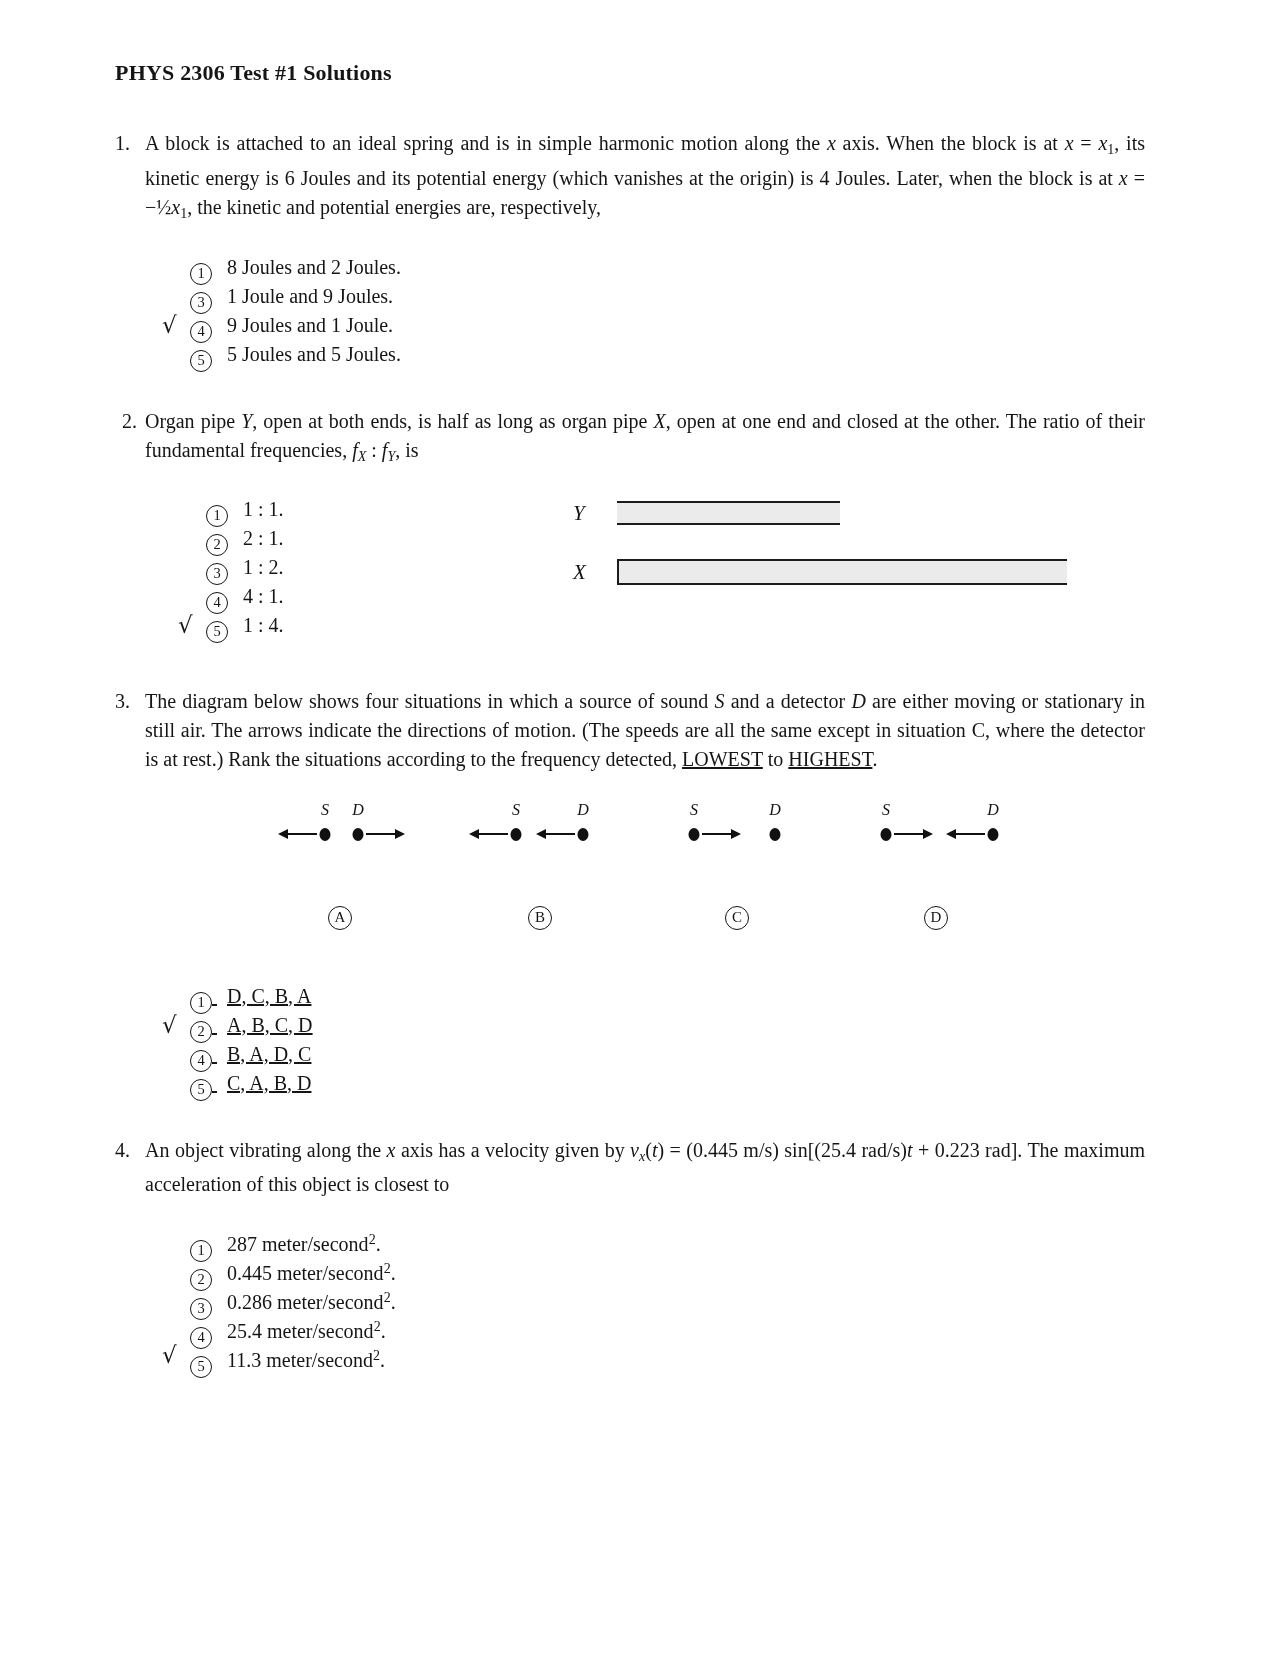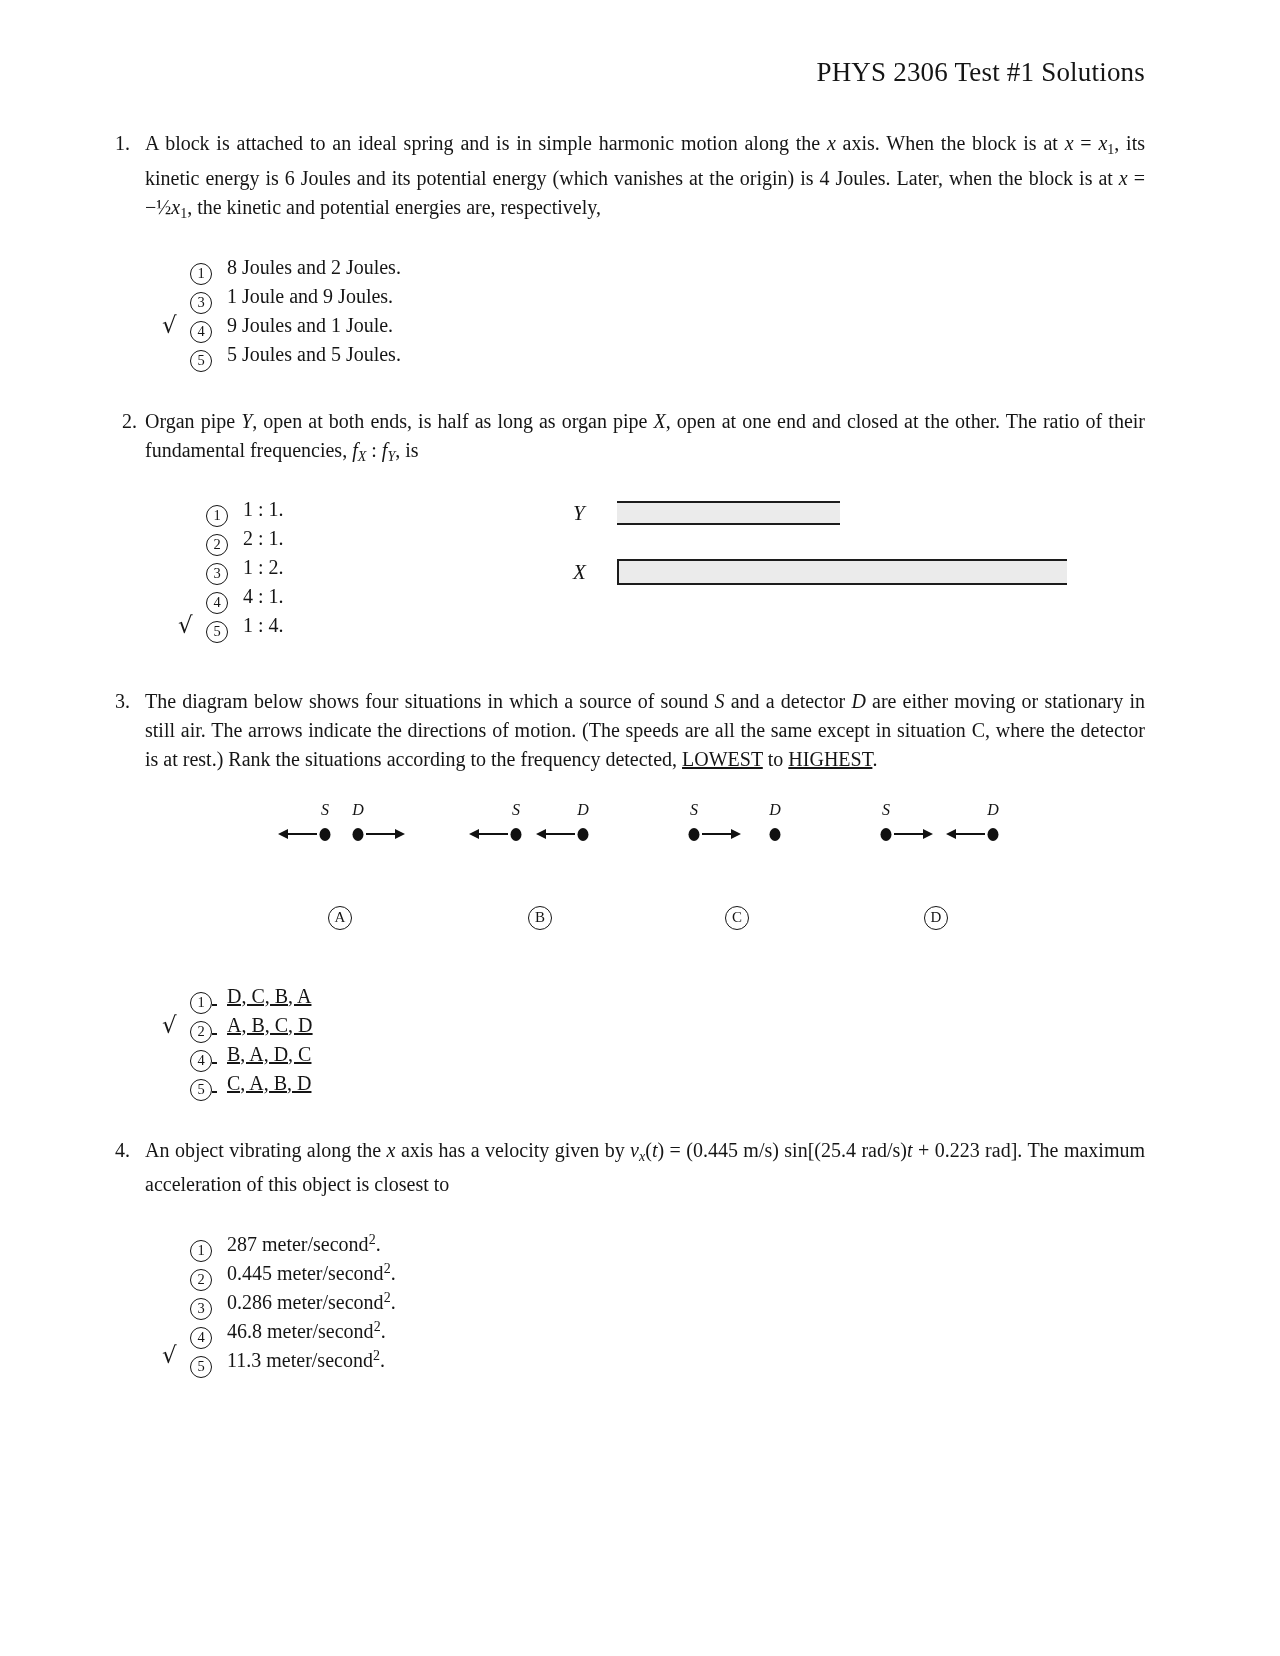--- a/index.html
+++ b/index.html
@@ -4,21 +4,21 @@
 <style>
   html,body{margin:0;padding:0;}
   body{
     width:1280px;height:1656px;overflow:hidden;background:#ffffff;color:#151515;
     font-family:"Liberation Serif","DejaVu Serif",serif;
     font-size:20px;line-height:29px;
   }
   .page{position:relative;width:1280px;height:1656px;}
   .content{padding:58px 135px 0 115px;}
   h1.title{
-    font-size:27px;font-weight:normal;text-align:right;
+    font-size:22px;font-weight:bold;text-align:left;
     margin:0 0 42px 0;letter-spacing:.2px;
   }
   .question{display:flex;margin:0;}
   .qnum{width:30px;flex:0 0 30px;text-align:left;}
   .qnum.indent{padding-left:7px;box-sizing:border-box;}
   .qtext{flex:1;text-align:justify;}
   
   .seg-n{}
   .seg-i{font-style:italic;}
   .seg-u{text-decoration:underline;}
@@ -241,21 +241,21 @@
           <span class="olabel"><span class="seg-n">0.445 meter/second</span><span class="seg-sup">2</span><span class="seg-n">.</span></span>
         </li>
         <li>
           <span class="check"></span>
           <span class="onum">3</span>
           <span class="olabel"><span class="seg-n">0.286 meter/second</span><span class="seg-sup">2</span><span class="seg-n">.</span></span>
         </li>
         <li>
           <span class="check"></span>
           <span class="onum">4</span>
-          <span class="olabel"><span class="seg-n">46.8 meter/second</span><span class="seg-sup">2</span><span class="seg-n">.</span></span>
+          <span class="olabel"><span class="seg-n">25.4 meter/second</span><span class="seg-sup">2</span><span class="seg-n">.</span></span>
         </li>
         <li>
           <span class="check">√</span>
           <span class="onum">5</span>
           <span class="olabel"><span class="seg-n">11.3 meter/second</span><span class="seg-sup">2</span><span class="seg-n">.</span></span>
         </li>
       </ul>
     </div>
   </div>
 

